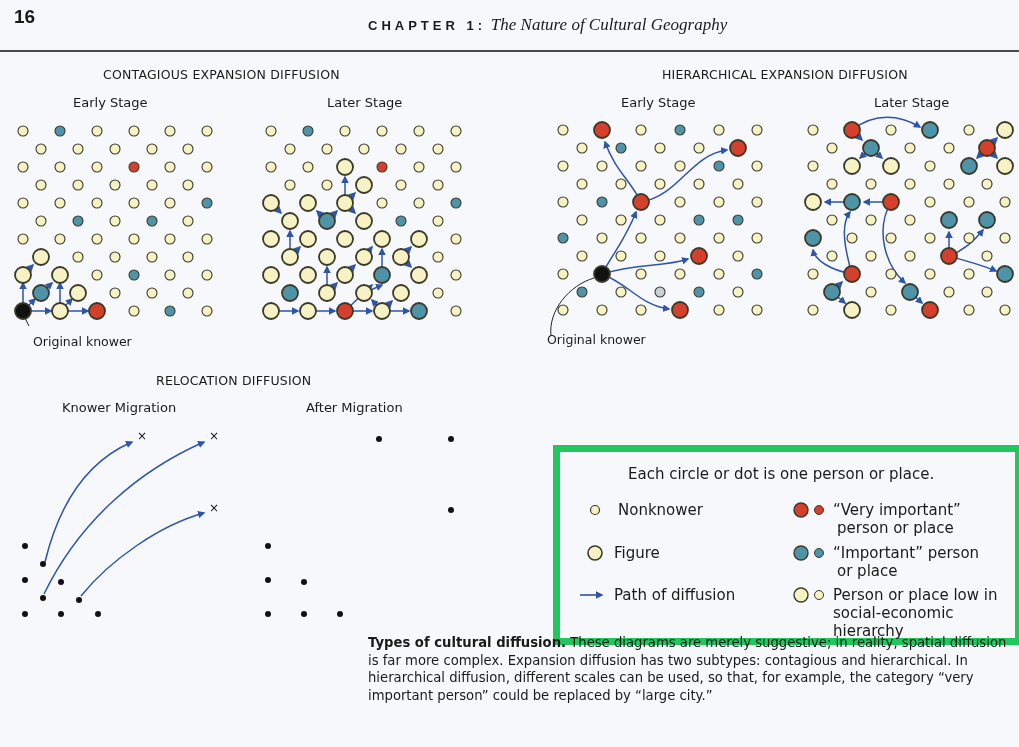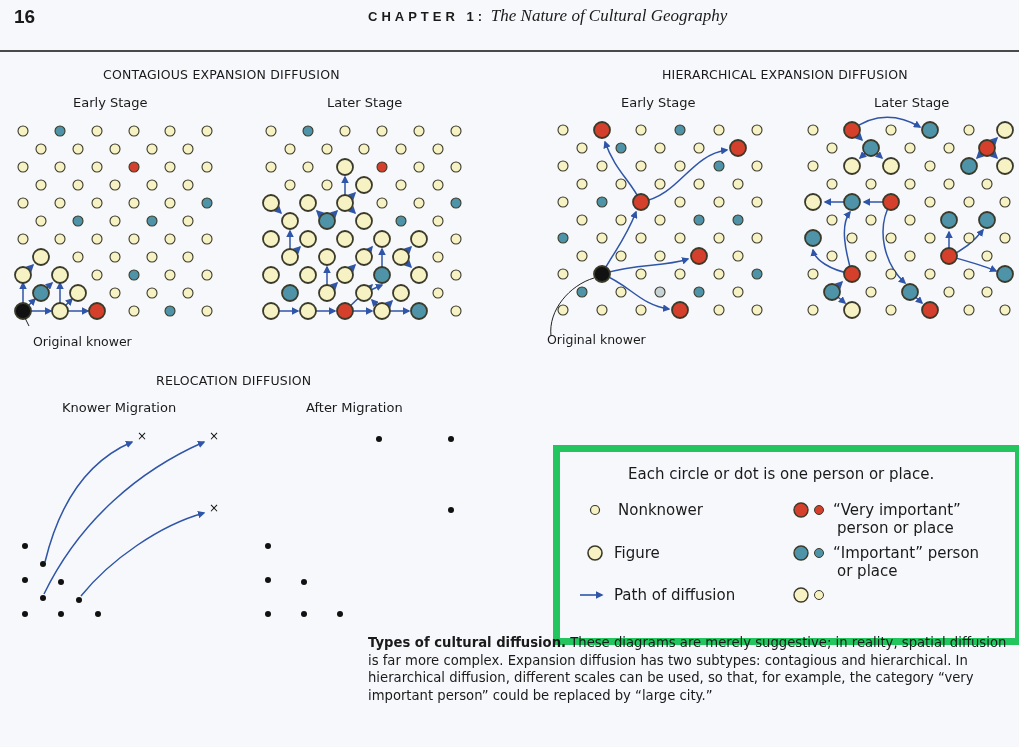--- a/index.html
+++ b/index.html
@@ -1,20 +1,20 @@
 <!DOCTYPE html>
 <html><head>
 <meta charset="utf-8">
 <style>
   html, body { margin:0; padding:0; }
   body { width:1019px; height:747px; background:#f7f8fb; position:relative; overflow:hidden;
          font-family:"DejaVu Sans", sans-serif; color:#1a1a1a; }
   .bgtext { position:absolute; color:#c9cdd6; font-family:"Liberation Serif", serif; font-size:14px; line-height:18.5px; text-align:justify; overflow:hidden; opacity:.55; }
   .page-num { position:absolute; left:14px; top:6px; font-size:19px; font-weight:bold; font-family:"Liberation Sans", sans-serif; }
-  .running-head { position:absolute; left:368px; top:6px; font-size:15px; }
+  .running-head { position:absolute; left:368px; top:15px; font-size:15px; }
   .running-head .ch { font-family:"Liberation Sans", sans-serif; font-weight:bold; letter-spacing:4px; font-size:13px; }
   .running-head .tt { font-family:"Liberation Serif", serif; font-style:italic; font-size:17px; }
   .rule { position:absolute; left:0; top:50px; width:1019px; height:2px; background:#4a4a4a; }
   .sec-title { position:absolute; font-family:"DejaVu Sans", sans-serif; font-size:12.5px; letter-spacing:.2px; }
   .stage { position:absolute; font-family:"DejaVu Sans", sans-serif; font-size:13px; }
   .lbl { position:absolute; font-family:"DejaVu Sans", sans-serif; font-size:12.5px; }
   svg.fig { position:absolute; left:0; top:0; }
   .legend { position:absolute; left:553px; top:413px; width:455px; height:186px; border:7px solid #22c55e; background:rgba(247,248,251,.85);margin-top:32px; }
   .legend .head { position:absolute; left:68px; top:13px; font-size:15px; }
   .legend .item { position:absolute; font-size:15px; line-height:18px; }
@@ -409,17 +409,22 @@
   <div class="item" style="left:54px; top:92px;">Figure</div>
   <div class="item" style="left:54px; top:134px;">Path of diffusion</div>
   <div class="item" style="left:273px; top:92px;">
     <div>“Important” person</div>
     <div style="padding-left:4px">or place</div>
   </div>
   <div class="item" style="left:273px; top:49px;">
     <div>“Very important”</div>
     <div style="padding-left:4px">person or place</div>
   </div>
+  <div class="item" style="left:273px; top:134px;">
+    <div>Person or place low in</div>
+    <div>social-economic</div>
+    <div>hierarchy</div>
+  </div>
 </div>
 
 <div class="caption">
   <span class="lead">Types of cultural diffusion.</span><span> These diagrams are merely suggestive; in reality, spatial diffusion is far more complex. Expansion diffusion has two subtypes: contagious and hierarchical. In hierarchical diffusion, different scales can be used, so that, for example, the category “very important person” could be replaced by “large city.”</span>
 </div>
 
 </body></html>

